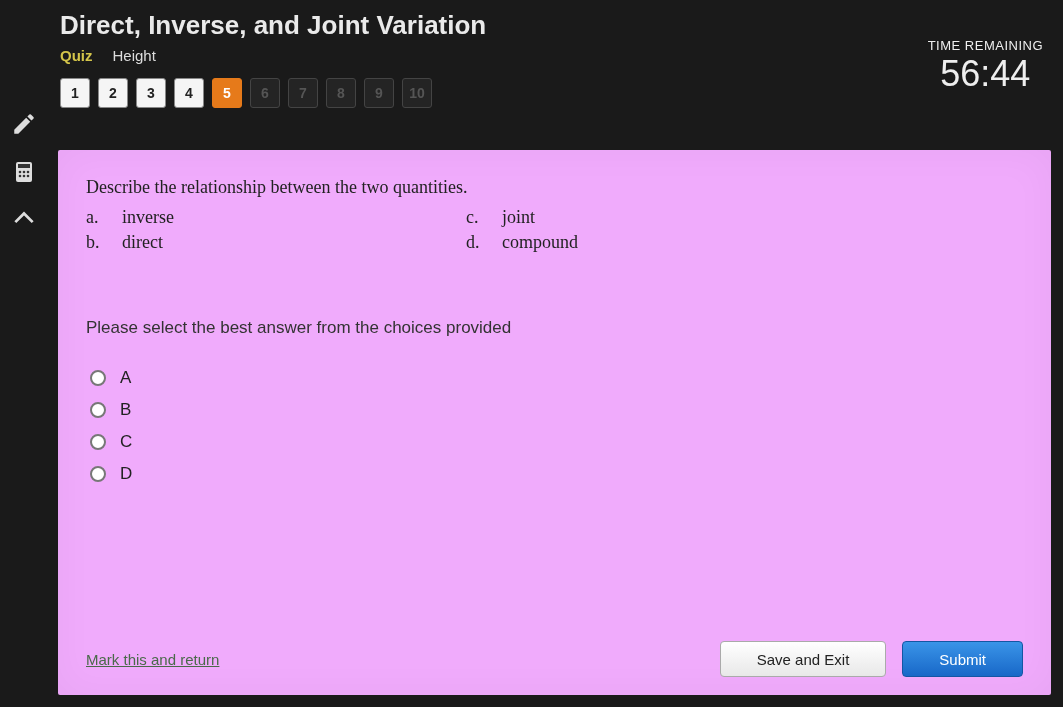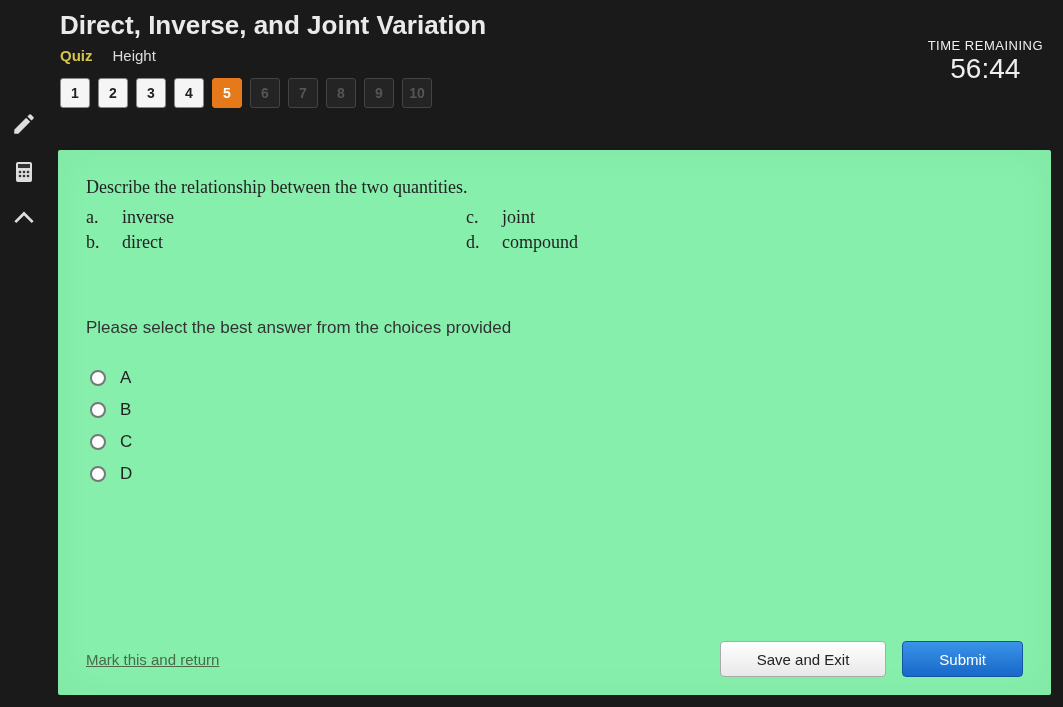--- a/index.html
+++ b/index.html
@@ -87,28 +87,28 @@
     border: 1px solid #444;
   }
   .timer {
     position: absolute;
     right: 20px;
     top: 38px;
     text-align: center;
     color: #eee;
   }
   .timer-label { font-size: 13px; letter-spacing: 0.5px; }
-  .timer-value { font-size: 28px; font-weight: 500; }
+  .timer-value { font-size: 36px; font-weight: 500; }
   .content-panel {
     position: absolute;
     left: 58px;
     top: 150px;
     right: 12px;
     bottom: 12px;
-    background: #86efac;
+    background: #f0abfc;
     border-radius: 2px;
     padding: 24px 28px 18px 28px;
     display: flex;
     flex-direction: column;
     color: #222;
     box-shadow: inset 0 0 40px rgba(0,0,0,0.04);
   }
   .question-text {
     font-family: "Times New Roman", Times, serif;
     font-size: 18px;

